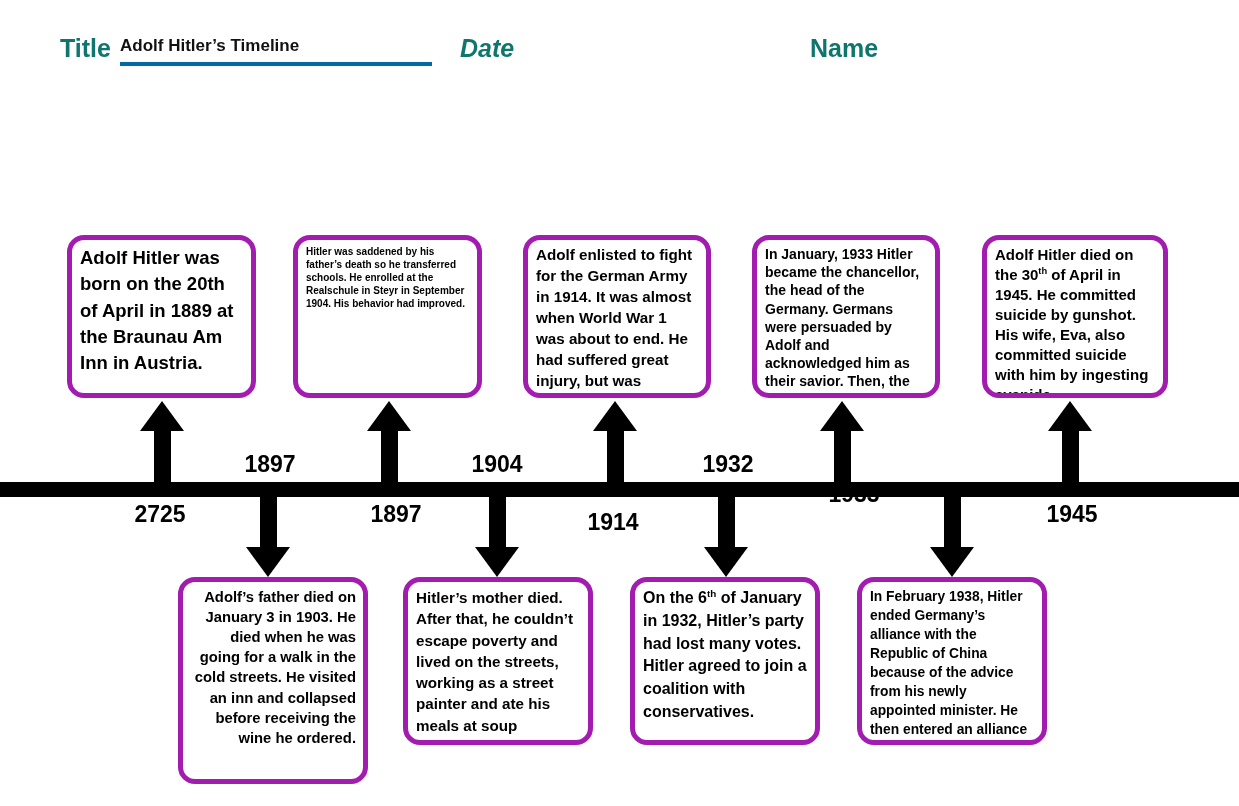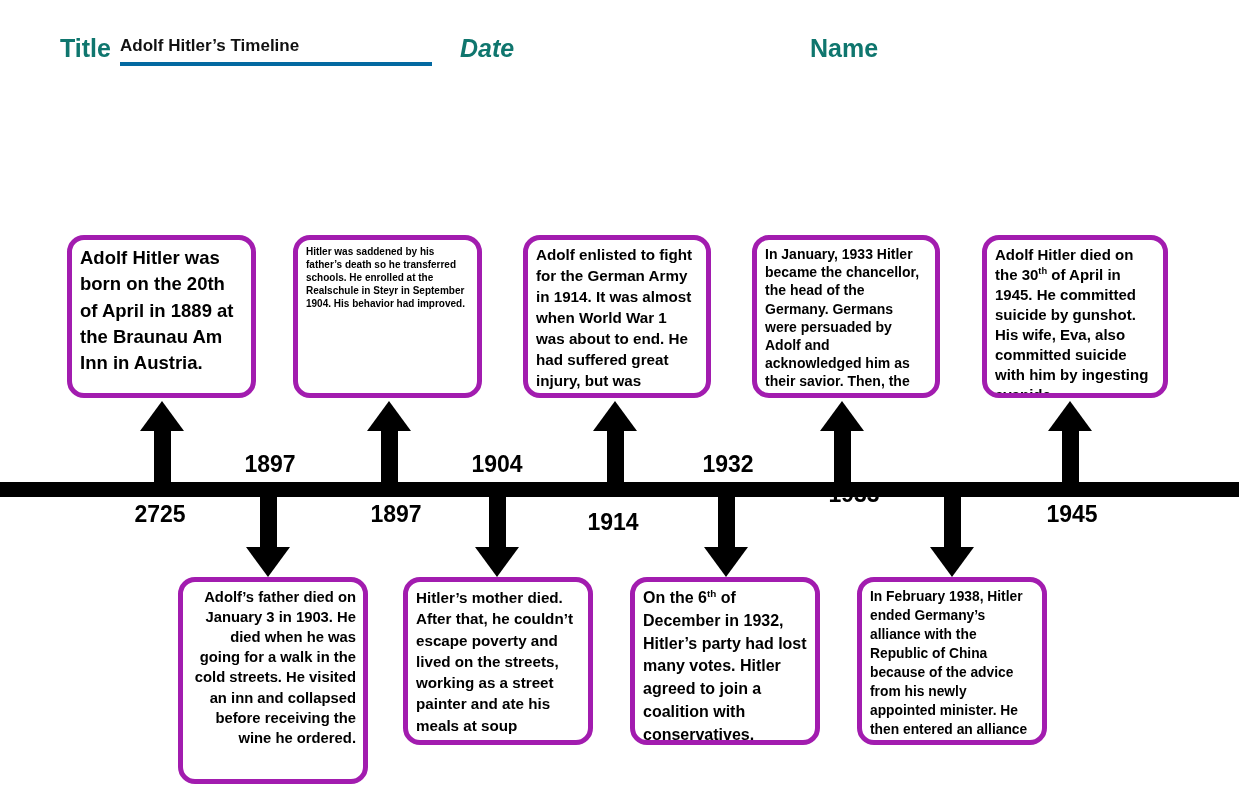--- a/index.html
+++ b/index.html
@@ -50,21 +50,21 @@
   <div class="tl-bar"></div>
 
   <div id="gen">
       <div class="event-box" style="left: 67px; top: 235px; width: 189px; height: 163px; font-size: 18.5px; line-height: 1.42;"><span>Adolf Hitler was born on the 20th of April in 1889 at the Braunau Am Inn in Austria.</span></div>
       <div class="event-box" style="left: 293px; top: 235px; width: 189px; height: 163px; font-size: 10px; line-height: 1.3;"><span>Hitler was saddened by his father’s death so he transferred schools. He enrolled at the Realschule in Steyr in September 1904.  His behavior had improved.</span></div>
       <div class="event-box" style="left: 523px; top: 235px; width: 188px; height: 163px; font-size: 15.2px; line-height: 1.38;"><span>Adolf enlisted to fight for the German Army in 1914. It was almost when World War 1 was about to end. He had suffered great injury, but was healing.</span></div>
       <div class="event-box" style="left: 752px; top: 235px; width: 188px; height: 163px; font-size: 14px; line-height: 1.3;"><span>In January, 1933 Hitler became the chancellor, the head of the Germany. Germans were persuaded by Adolf and acknowledged him as their savior. Then, the holocaust arose.</span></div>
       <div class="event-box" style="left: 982px; top: 235px; width: 186px; height: 163px; font-size: 15px; line-height: 1.33;"><span>Adolf Hitler died on the 30</span><sup>th</sup><span> of April in 1945. He committed suicide by gunshot. His wife, Eva, also committed suicide with him by ingesting cyanide.</span></div>
       <div class="event-box" style="left: 178px; top: 577px; width: 190px; height: 207px; font-size: 14.8px; line-height: 1.36; text-align: right;"><span>Adolf’s father died on January 3 in 1903.  He died when he was going for a walk in the cold streets. He visited an inn and collapsed before receiving the wine he ordered.</span></div>
       <div class="event-box" style="left: 403px; top: 577px; width: 190px; height: 168px; font-size: 15.2px; line-height: 1.4;"><span>Hitler’s mother died. After that, he couldn’t escape poverty and lived on the streets, working as a street painter and ate his meals at soup kitchens.</span></div>
-      <div class="event-box" style="left: 630px; top: 577px; width: 190px; height: 168px; font-size: 16px; line-height: 1.42;"><span>On the 6</span><sup>th</sup><span> of December in 1932, Hitler’s party had lost many votes. Hitler agreed to join a coalition with conservatives.</span></div>
+      <div class="event-box" style="left: 630px; top: 577px; width: 190px; height: 168px; font-size: 16px; line-height: 1.42;"><span>On the 6</span><sup>th</sup><span> of January in 1932, Hitler’s party had lost many votes. Hitler agreed to join a coalition with conservatives.</span></div>
       <div class="event-box" style="left: 857px; top: 577px; width: 190px; height: 168px; font-size: 13.8px; line-height: 1.38;"><span>In February 1938, Hitler ended Germany’s alliance with the Republic of China because of the advice from his newly appointed minister. He then entered an alliance with Japan.</span></div>
       <div class="arrow" style="left: 140px; top: 401px; height: 85px;">
         <div class="head-up"></div>
         <div class="shaft"></div>
       </div>
       <div class="arrow" style="left: 367px; top: 401px; height: 85px;">
         <div class="head-up"></div>
         <div class="shaft"></div>
       </div>
       <div class="arrow" style="left: 593px; top: 401px; height: 85px;">

